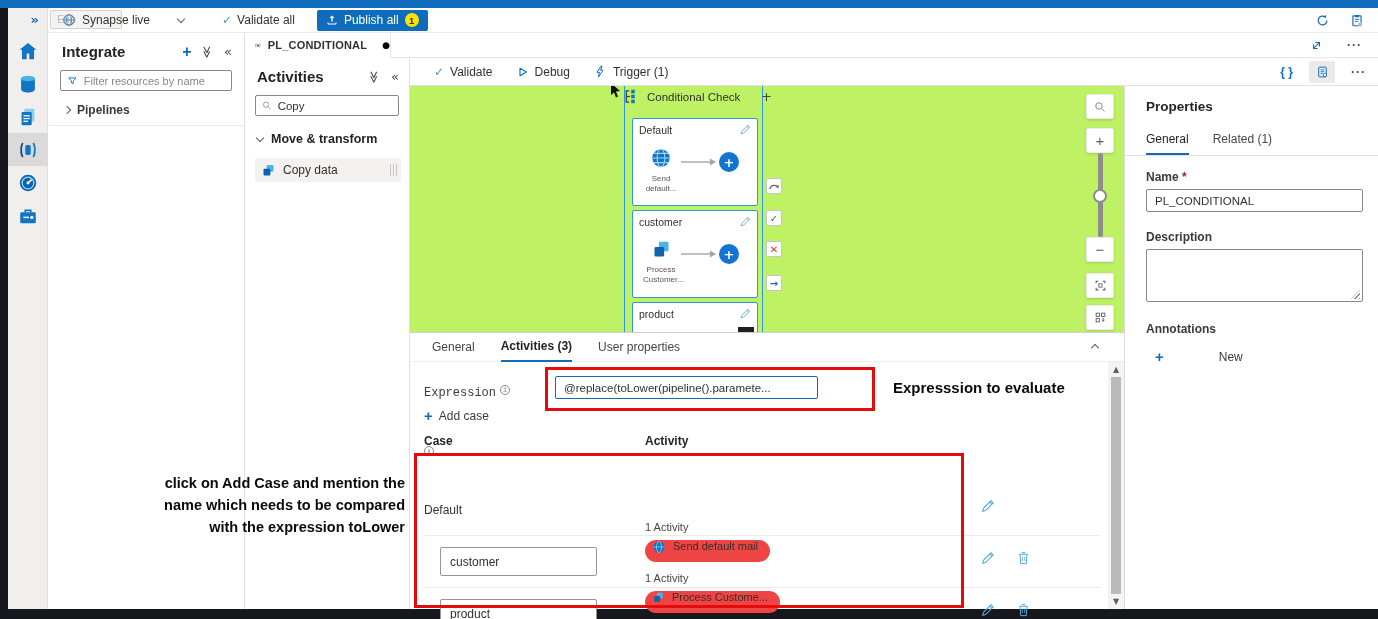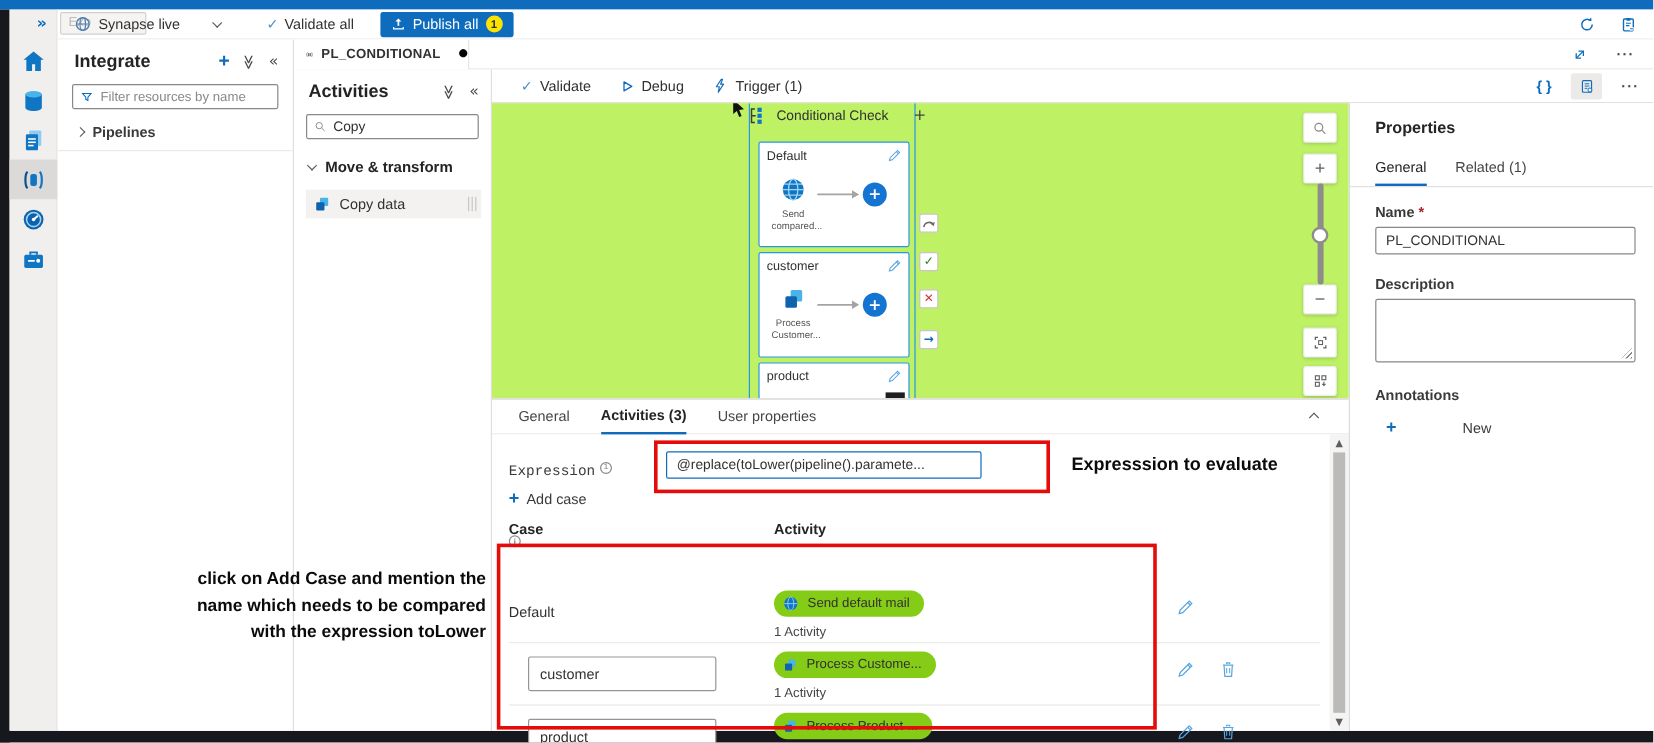--- a/index.html
+++ b/index.html
@@ -107,21 +107,21 @@
   .redbox1 { left:135px; top:5px; width:330px; height:44px; }
   .redbox2 { left:4px; top:91px; width:550px; height:155px; }
   .expr-input { position:absolute; left:145px; top:14px; width:263px; height:23px; border:1.5px solid #0f6cbd; border-radius:2px; font-size:11.5px; font-family:inherit; color:#323130; padding:0 8px; outline:none; }
   .note1 { position:absolute; left:483px; top:17px; font-size:15px; font-weight:bold; color:#0b0b0b; }
   .addcase { position:absolute; left:14px; top:46px; display:flex; align-items:center; gap:6px; cursor:pointer; }
   .addcase-label { color:#3b3a39; font-size:12px; }
   .col-head { position:absolute; top:72px; font-size:12px; font-weight:bold; color:#252423; display:flex; gap:4px;flex-direction:column; }
   .rowline { position:absolute; left:14px; width:676px; border-top:1px solid #eceae8; }
   .case-text { position:absolute; left:14px; font-size:12px; color:#323130; }
   .case-input { position:absolute; left:30px; width:157px; height:29px; border:1px solid #979593; border-radius:2px; font-size:12px; font-family:inherit; color:#323130; padding:0 9px; outline:none; background:#fff; }
-  .pill { position:absolute; left:235px; height:22px; display:inline-flex; align-items:center; gap:7px; background:#84cc16; border-radius:11px; padding:0 12px 0 7px; font-size:11px; color:#323130; cursor:pointer; }
+  .pill { position:absolute; left:235px; height:22px; display:inline-flex; align-items:flex-start; gap:7px; background:#ef4444; border-radius:11px; padding:0 12px 0 7px; font-size:11px; color:#323130; cursor:pointer;margin-top:48px; }
   .count { position:absolute; left:235px; font-size:11px; color:#484644; }
   .row-actions { position:absolute; left:570px; display:flex; gap:20px; }
   .mini-btn { background:none; border:none; cursor:pointer; padding:0; }
   .cfg-scrollbar { position:absolute; right:0; top:29px; bottom:0; width:16px; background:#f4f4f4; }
   .sb-arrow { position:absolute; left:0; width:16px; text-align:center; color:#605e5c; font-size:8px; }
   .sb-thumb { position:absolute; left:3px; top:15px; bottom:15px; width:10px; background:#bcbab8; }
   
   .props { position:absolute; left:1124px; top:86px; width:254px; height:523px; background:#fff; border-left:1px solid #dcdad8; }
   .props-title { padding:13px 0 0 21px; font-size:13.5px; font-weight:bold; color:#252423; }
   .props-tabs { display:flex; gap:24px; padding:18px 0 0 21px; }
@@ -371,21 +371,21 @@
           <path d="M14.7 6.1l3.2 3.2" stroke="#58a6e0" stroke-width="1.6"></path>
         </svg>
       <div class="case-body">
         <div class="case-act">
           <svg width="22" height="22" viewBox="0 0 24 24">
               <circle cx="12" cy="12" r="9.5" fill="#1076c4"></circle>
               <ellipse cx="12" cy="12" rx="4.2" ry="9.5" fill="none" stroke="#9fd4f2" stroke-width="1.2"></ellipse>
               <path d="M2.5 12h19M4 7h16M4 17h16" stroke="#9fd4f2" stroke-width="1.2"></path>
             </svg>
           <div class="case-act-label">
-            <span>Send</span><br><span>compared...</span>
+            <span>Send</span><br><span>default...</span>
           </div>
         </div>
         <svg class="case-arrow" width="36" height="10" viewBox="0 0 36 10">
             <path d="M0 5h30" stroke="#a6a4a2" stroke-width="1.4"></path>
             <path d="M29 1.5 35 5l-6 3.5z" fill="#a6a4a2"></path>
           </svg>
         <div class="case-plus glyph">+</div>
       </div>
     </div>
 

